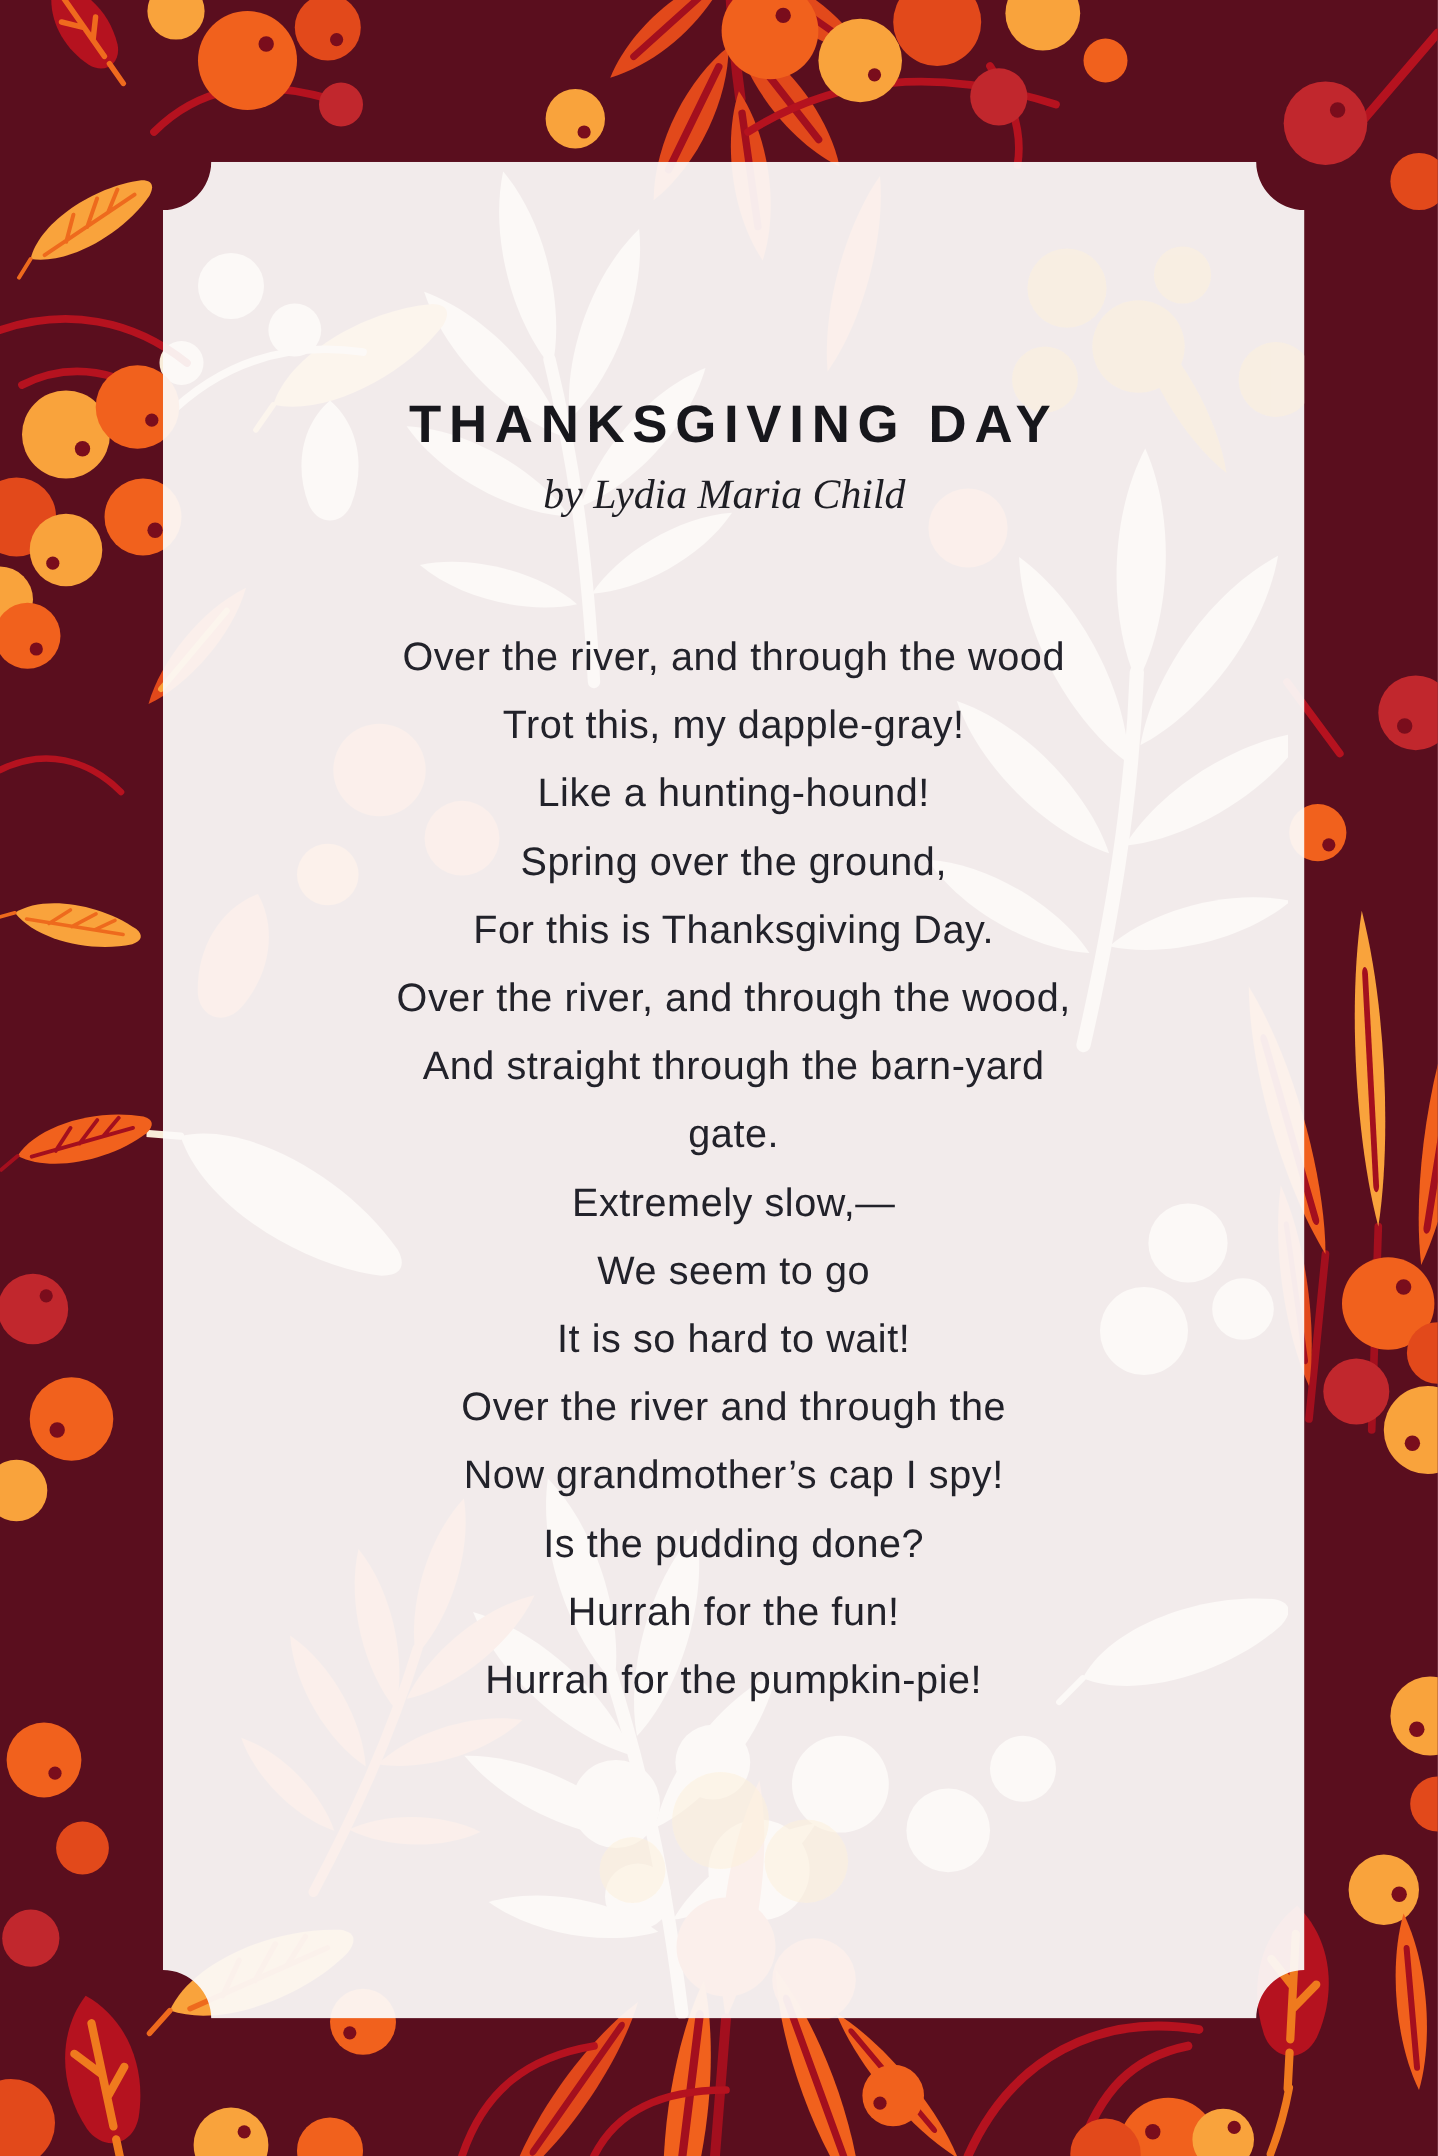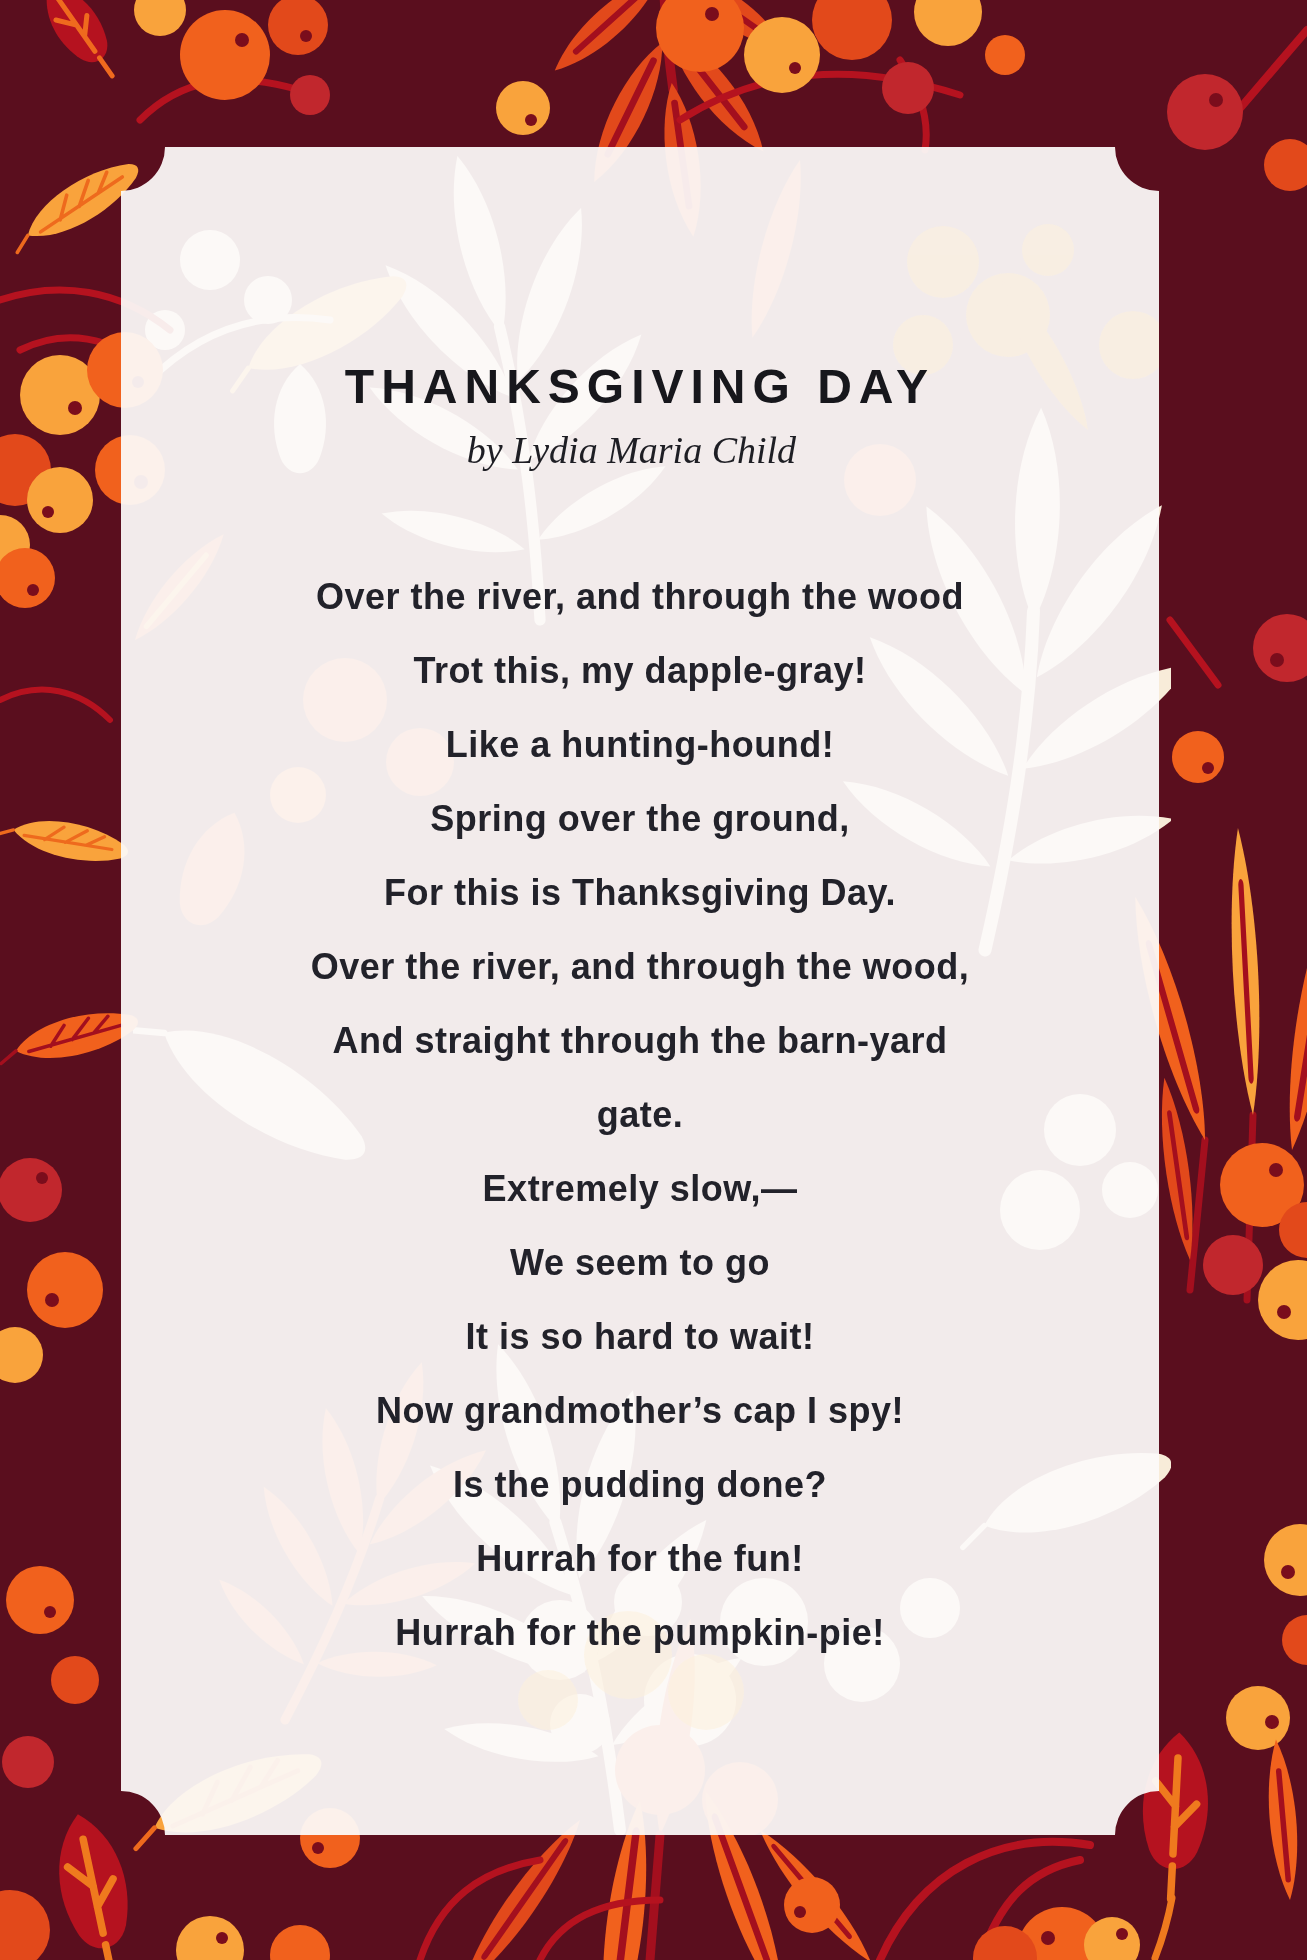--- a/index.html
+++ b/index.html
@@ -5,37 +5,37 @@
   html,body{margin:0;padding:0;}
   body{
     width:1307px;height:1960px;position:relative;overflow:hidden;
     background:#5a0e1e;font-family:"Liberation Sans",sans-serif;
   }
   svg{display:block;}
   .bg-art{position:absolute;left:0;top:0;z-index:0;}
   .vn{stroke:var(--vn,#a30f1e);stroke-width:5;stroke-linecap:round;fill:none;}
   .stem{stroke:var(--st,#a30f1e);stroke-width:7;stroke-linecap:round;fill:none;}
   .panel{
-    position:absolute;left:121px;top:147px;width:1038px;height:1688px;z-index:2;
+    position:absolute;left:148px;top:147px;width:1038px;height:1688px;z-index:2;
     background:rgba(252,250,249,0.94);
     clip-path:path("M44 0 L994 0 A44 44 0 0 0 1038 44 L1038 1644 A44 44 0 0 0 994 1688 L44 1688 A44 44 0 0 0 0 1644 L0 44 A44 44 0 0 0 44 0 Z");
   }
   .panel-art{position:absolute;left:0;top:0;opacity:.55;}
   .content{position:relative;text-align:center;padding-top:214px;}
   .title{
     margin:0;font-family:"Liberation Sans",sans-serif;font-weight:800;
     font-size:48px;line-height:1.1;letter-spacing:7px;color:#17171c;
   }
   .byline{
     margin:14px 17px 0 0;font-family:"Liberation Serif",serif;font-style:italic;
     font-size:38px;color:#1e1e24;
   }
   .poem{margin-top:94px;}
   .poem p{
-    margin:12px;white-space:nowrap;font-weight:bold;font-size:36px;
+    margin:0;white-space:nowrap;font-weight:normal;font-size:36px;
     line-height:62px;color:#22222a;letter-spacing:.5px;
   }
 </style>
 </head>
 <body>
 
 <svg class="bg-art" width="1307" height="1960" viewBox="0 0 1307 1960" aria-hidden="true">
   <defs>
     <path id="lance" d="M0 0 C15 -30 17 -80 0 -115 C-17 -80 -15 -30 0 0 Z"></path>
     <path id="fatleaf" d="M-90 0 C-60 -34 20 -44 80 -22 C92 -16 92 -8 80 0 C30 26 -50 30 -90 0 Z"></path>
@@ -238,19 +238,20 @@
       <p>Trot this, my dapple-gray!</p>
       <p>Like a hunting-hound!</p>
       <p>Spring over the ground,</p>
       <p>For this is Thanksgiving Day.</p>
       <p>Over the river, and through the wood,</p>
       <p>And straight through the barn-yard</p>
       <p>gate.</p>
       <p>Extremely slow,—</p>
       <p>We seem to go</p>
       <p>It is so hard to wait!</p>
+      <p>Over the river and through the</p>
       <p>Now grandmother’s cap I spy!</p>
       <p>Is the pudding done?</p>
       <p>Hurrah for the fun!</p>
       <p>Hurrah for the pumpkin-pie!</p>
     </div>
   </div>
 </div>
 
 </body></html>

